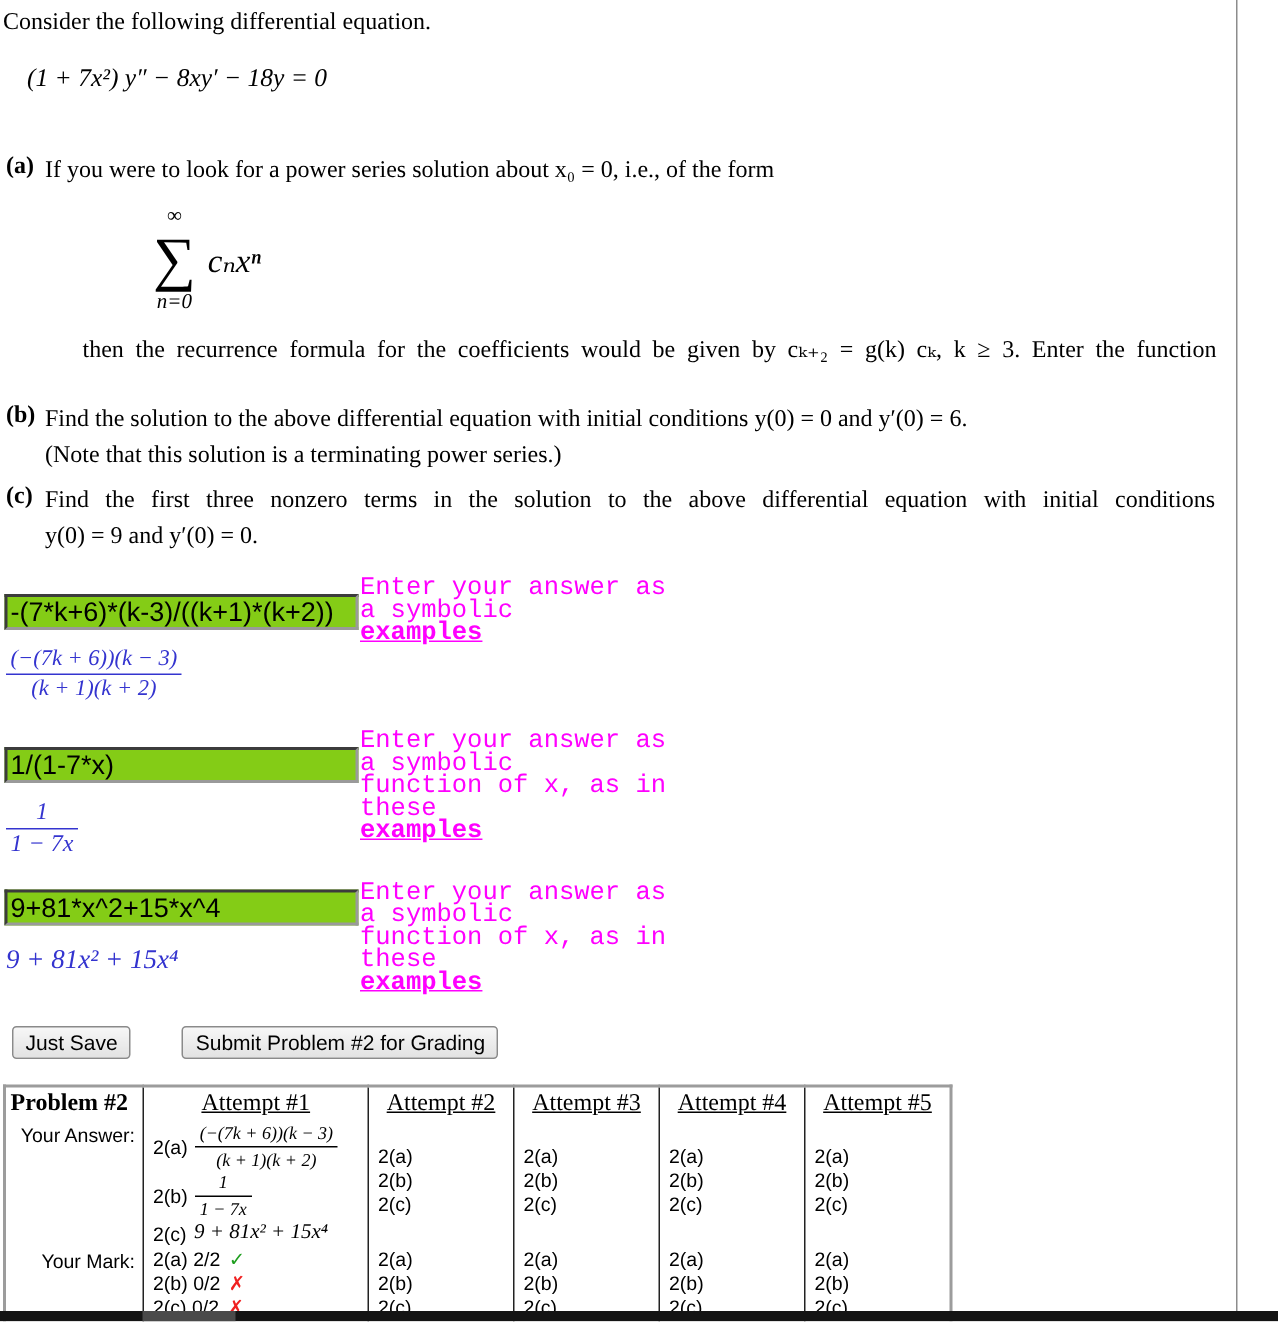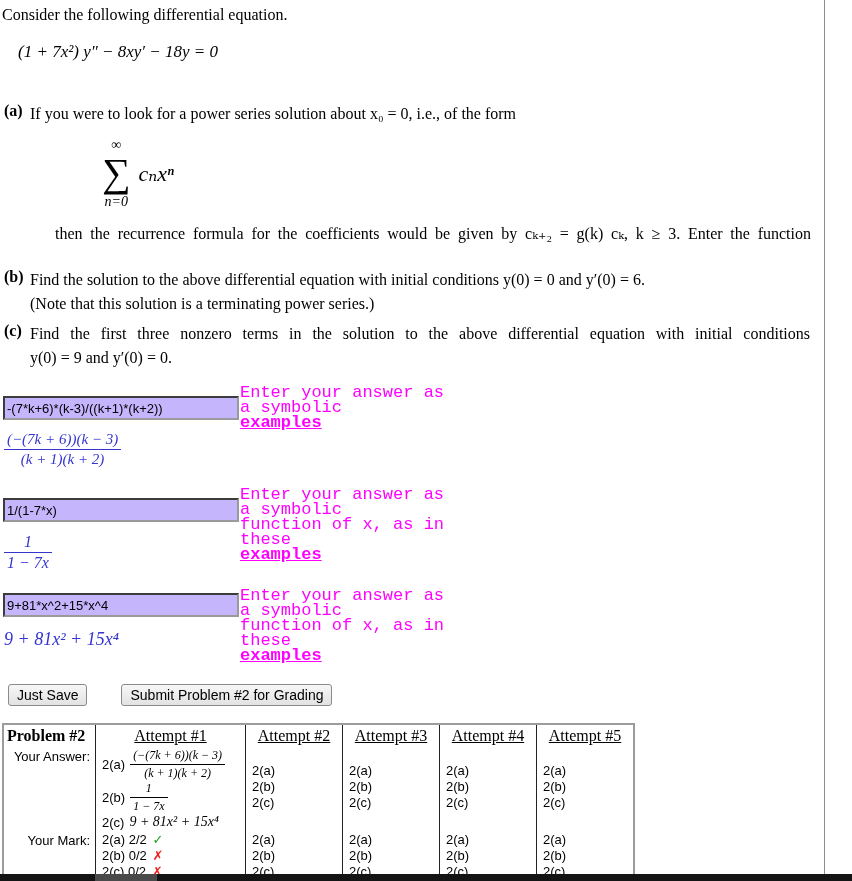--- a/index.html
+++ b/index.html
@@ -27,22 +27,22 @@
   #part-c       { top:322px; left:2px; width:808px; font-size:16px; }
   .justify-line { text-align:justify; text-align-last:justify; }
 
   
   .answer-section { position:absolute; left:0; width:824px; }
   #answer-1 { top:384px; }
   #answer-2 { top:486px; }
   #answer-3 { top:587px; }
   .answer-input {
     position:absolute; left:3px; width:228px; height:18px;
-    font-family:"Liberation Sans","DejaVu Sans",sans-serif; font-size:13px;
-    padding:1px 2px; background:#c4b5fd; color:#000;
+    font-family:"Liberation Sans","DejaVu Sans",sans-serif; font-size:18px;
+    padding:1px 2px; background:#84cc16; color:#000;
     border:2px solid; border-color:#3c3c3c #9a9a9a #9a9a9a #3c3c3c;
   }
   #answer-1 .answer-input { top:12px; }
   #answer-2 .answer-input { top:12px; }
   #answer-3 .answer-input { top:6px; }
   .hint {
     position:absolute; left:240px; top:1px; width:215px;
     font-family:Liberation Mono, monospace;
     font-size:17px; line-height:15px; color:#ff00ff;
   }

